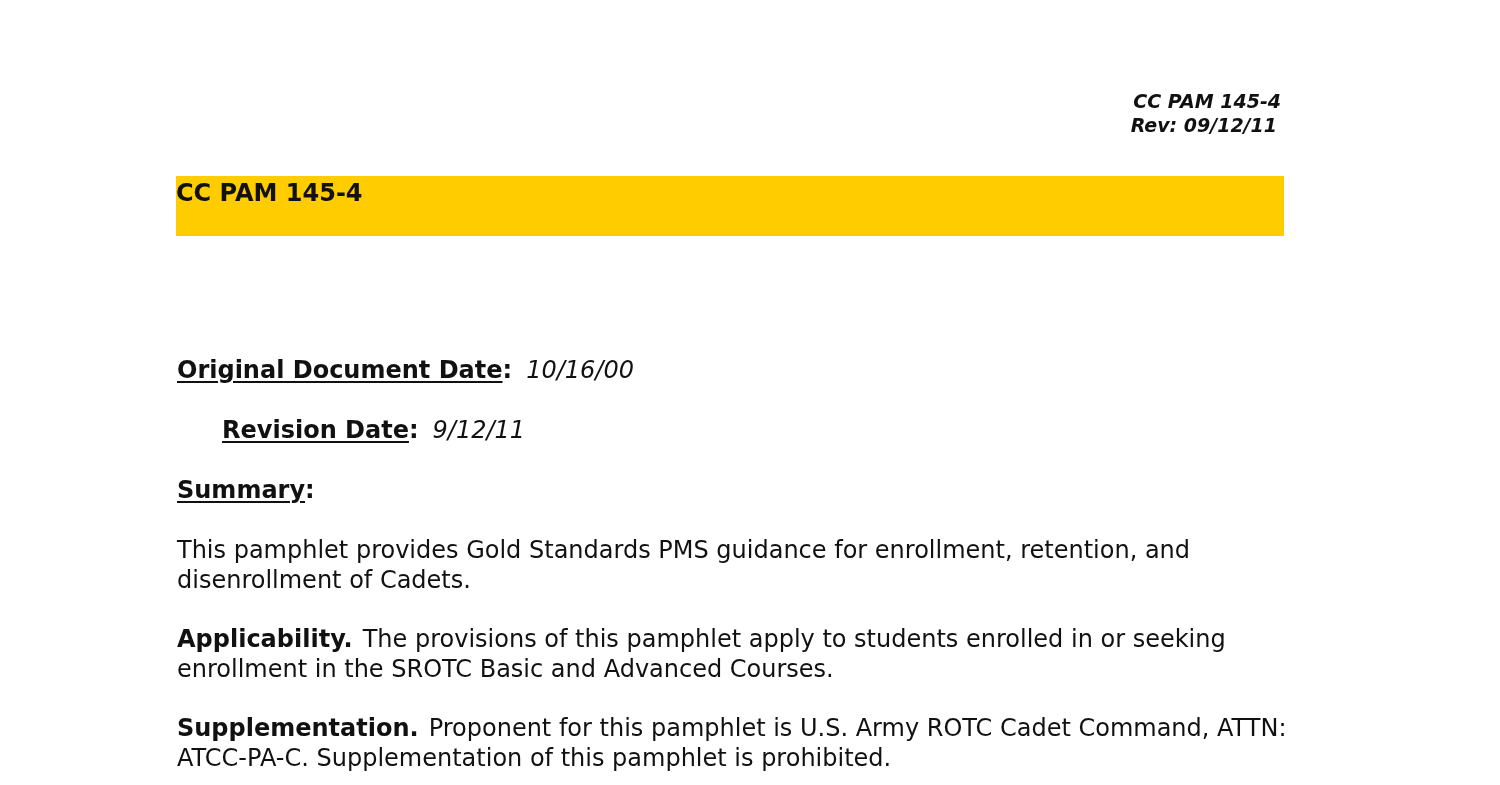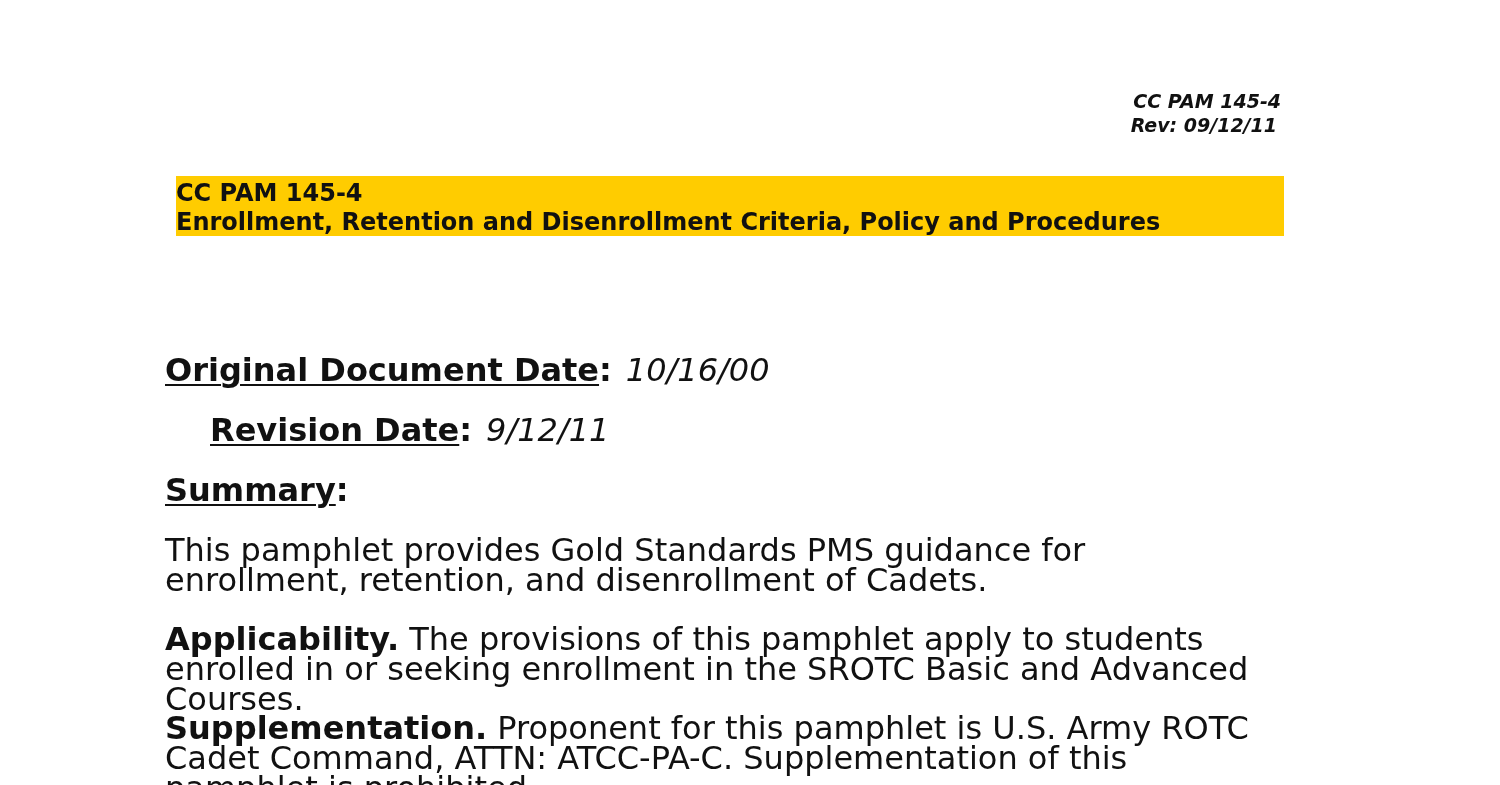--- a/index.html
+++ b/index.html
@@ -41,44 +41,43 @@
       background: #ffcc00;
       box-sizing: border-box;
       padding-top: 3px;
       font-weight: bold;
       font-size: 24px;
       line-height: 29px;
     }
     .title-banner .line { display: block; white-space: nowrap; }
     .body-text {
       position: absolute;
-      left: 165px;
+      left: 177px;
       width: 1110px;
-      font-size: 32px;
+      font-size: 24px;
       line-height: 30px;
     }
     .lbl { font-weight: bold; }
     .u { text-decoration: underline; text-underline-offset: 3px; text-decoration-thickness: 2px; }
     .val { font-style: italic; }
     .gap { display: inline-block; width: 14px; }
     .gap2 { display: inline-block; width: 10px; }
   </style>
 </head>
 <body>
 
 <div class="page">
 
   <div class="header-ref">
     <span class="line">CC PAM 145-4</span>
     <span class="line rev">Rev:  09/12/11</span>
   </div>
 
   <div class="title-banner">
     <span class="line">CC PAM 145-4</span>
-    <span class="line">Enrollment, Retention and Disenrollment Criteria, Policy and Procedures</span>
   </div>
 
   <div class="body-text" style="top:355px;">
     <span class="lbl u">Original Document Date</span><span class="lbl">:</span><span class="gap"></span><span class="val">10/16/00</span>
   </div>
 
   <div class="body-text" style="top:415px;margin-left:45px;">
     <span class="lbl u">Revision Date</span><span class="lbl">:</span><span class="gap"></span><span class="val">9/12/11</span>
   </div>
 

